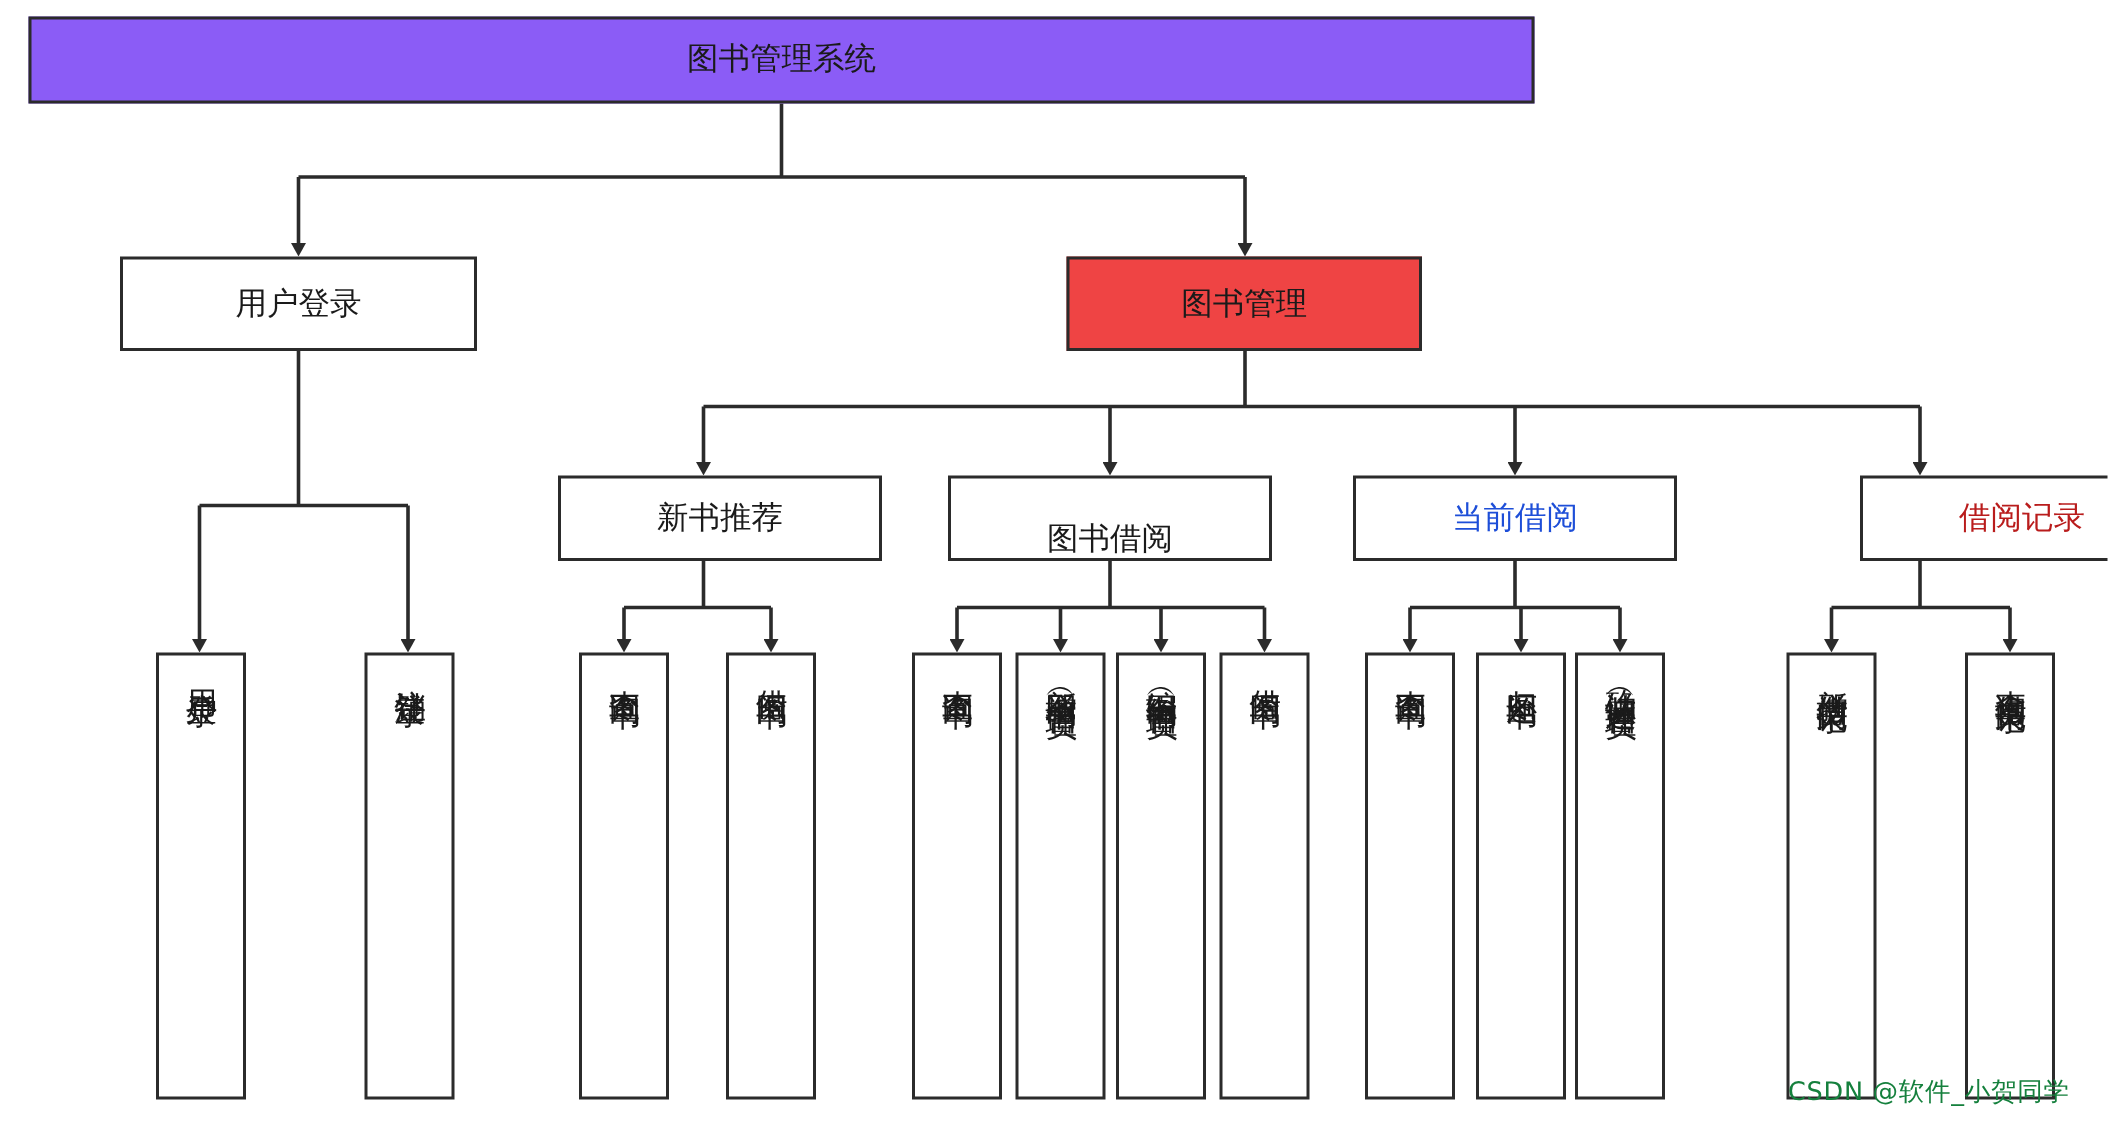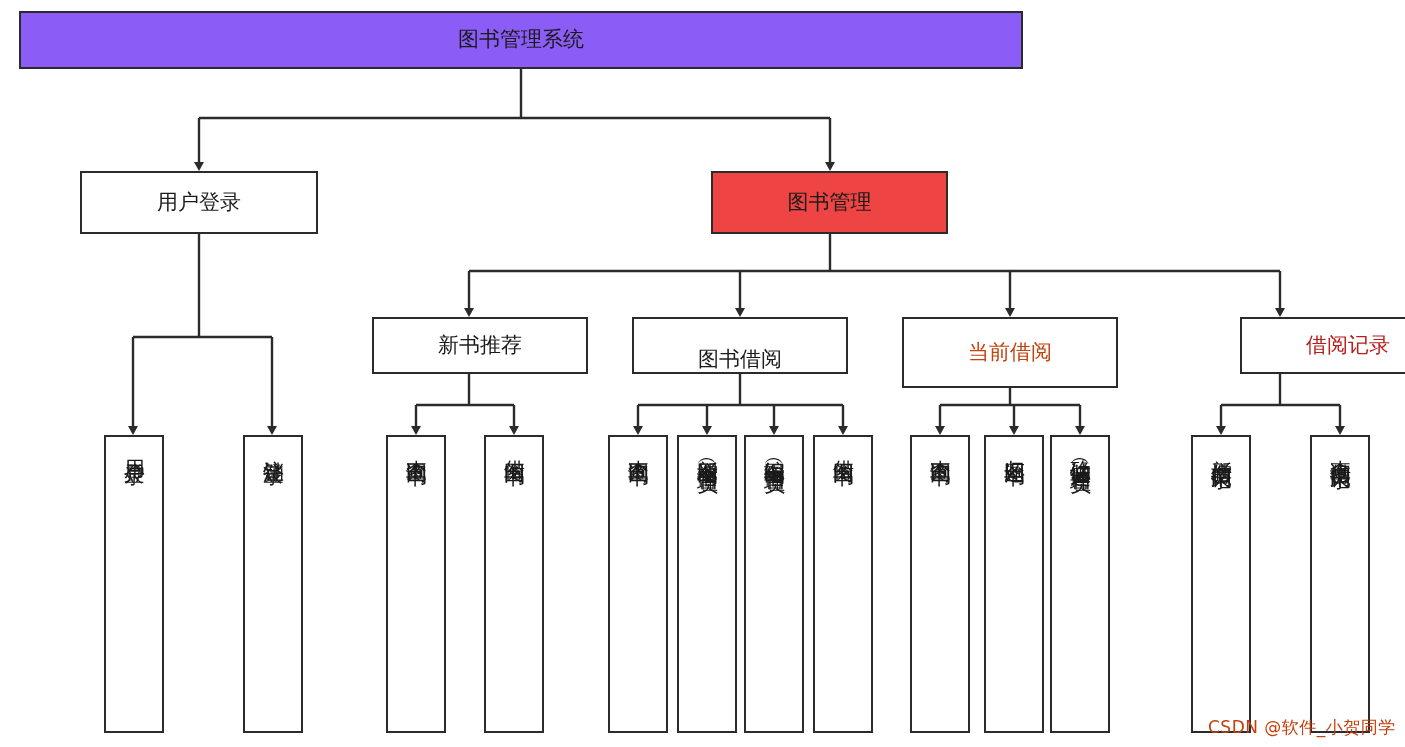--- a/index.html
+++ b/index.html
@@ -133,21 +133,21 @@
   <div class="node horiz" id="node-l2-1" style="left: 711px; top: 171px; width: 237px; height: 63px; border-color: rgb(43, 43, 43); background: #ef4444; color: rgb(26, 26, 26);">
     <span class="label">图书管理</span>
   </div>
 
   <div class="node horiz" id="node-l3-0" style="left: 362px; top: 317px; width: 216px; height: 57px; border-color: rgb(43, 43, 43); background: rgb(255, 255, 255); color: rgb(26, 26, 26); margin-left: 10px;">
     <span class="label">新书推荐</span>
   </div>
   <div class="node horiz" id="node-l3-1" style="left: 632px; top: 317px; width: 216px; height: 57px; border-color: rgb(43, 43, 43); background: rgb(255, 255, 255); color: rgb(26, 26, 26); align-items: flex-end;">
     <span class="label">图书借阅</span>
   </div>
-  <div class="node horiz" id="node-l3-2" style="left: 902px; top: 317px; width: 216px; height: 71px; border-color: rgb(43, 43, 43); background: rgb(255, 255, 255); color: #c2410c;">
+  <div class="node horiz" id="node-l3-2" style="left: 902px; top: 317px; width: 216px; height: 57px; border-color: rgb(43, 43, 43); background: rgb(255, 255, 255); color: #1d4ed8;">
     <span class="label">当前借阅</span>
   </div>
   <div class="node horiz" id="node-l3-3" style="left: 1240px; top: 317px; width: 216px; height: 57px; border-color: rgb(43, 43, 43); background: rgb(255, 255, 255); color: #b91c1c;">
     <span class="label">借阅记录</span>
   </div>
 
   <div class="node vert" id="node-leaf-0" style="left: 104px; top: 435px; width: 60px; height: 298px; border-color: rgb(43, 43, 43); background: rgb(255, 255, 255); color: rgb(26, 26, 26);">
     <span class="label">用户登录</span>
   </div>
   <div class="node vert" id="node-leaf-1" style="left: 243px; top: 435px; width: 60px; height: 298px; border-color: rgb(43, 43, 43); background: rgb(255, 255, 255); color: rgb(26, 26, 26);">
@@ -180,15 +180,15 @@
   <div class="node vert" id="node-leaf-10" style="left: 1050px; top: 435px; width: 60px; height: 298px; border-color: rgb(43, 43, 43); background: rgb(255, 255, 255); color: rgb(26, 26, 26);">
     <span class="label">确认归还（管理员）</span>
   </div>
   <div class="node vert" id="node-leaf-11" style="left: 1191px; top: 435px; width: 60px; height: 298px; border-color: rgb(43, 43, 43); background: rgb(255, 255, 255); color: rgb(26, 26, 26);">
     <span class="label">新增借阅记录</span>
   </div>
   <div class="node vert" id="node-leaf-12" style="left: 1310px; top: 435px; width: 60px; height: 298px; border-color: rgb(43, 43, 43); background: rgb(255, 255, 255); color: rgb(26, 26, 26);">
     <span class="label">查询借阅记录</span>
   </div>
 
-  <div class="watermark" id="watermark" style="left: 1192px; top: 716px; color: #c2410c; padding-left: 16px;">CSDN @软件_小贺同学</div>
+  <div class="watermark" id="watermark" style="left: 1192px; top: 716px; color: #15803d;">CSDN @软件_小贺同学</div>
 
 </div>
 
 </body></html>

